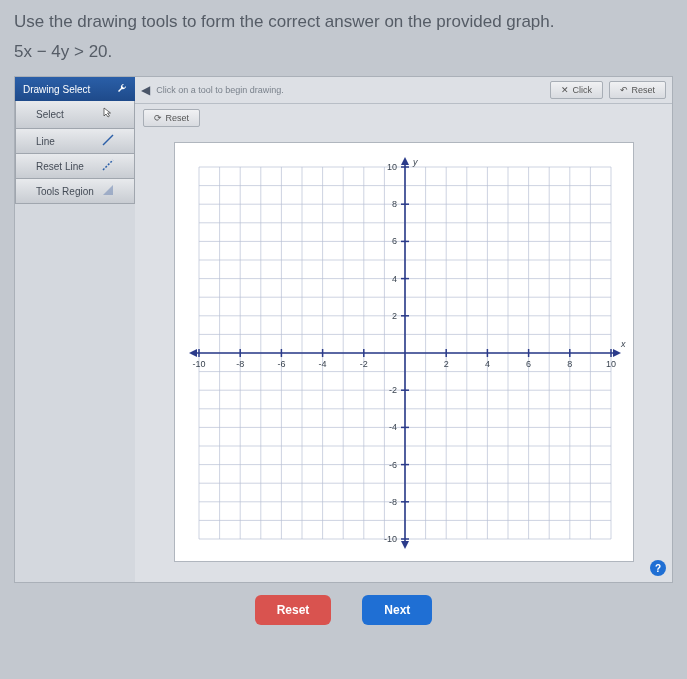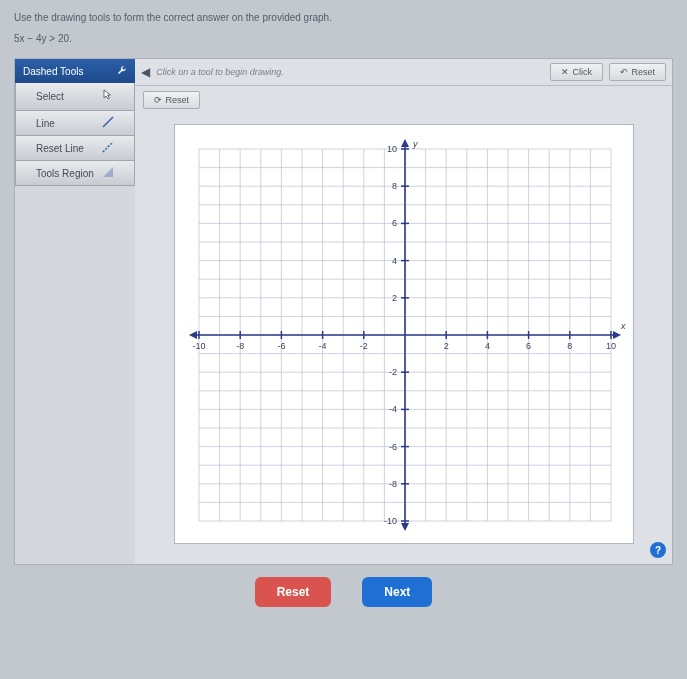--- a/index.html
+++ b/index.html
@@ -1,26 +1,26 @@
 <!DOCTYPE html>
 <html><head>
 <meta charset="utf-8">
 <style>
 * { box-sizing: border-box; margin: 0; padding: 0; }
 body { font-family: Arial, sans-serif; background: #c3c8cf; padding: 12px 14px; color: #4a5568; font-size: 12px; width: 687px; }
-.instructions { margin-bottom: 14px; font-size: 10px; color: #555c66; }
+.instructions { margin-bottom: 14px; font-size: 17px; color: #555c66; }
 .instructions p { margin-bottom: 10px; }
 .workspace { display: flex; background: #d8dce2; border: 1px solid #aab0b8; }
 .toolbar { width: 120px; background: #d4d8de; }
 .toolbar-header { background: linear-gradient(#2a5fa8, #1e4a8a); color: #fff; padding: 6px 8px; font-size: 10px; display: flex; justify-content: space-between; align-items: center; }
 .tool-item { background: linear-gradient(#e8eaed, #c8ccd2); border: 1px solid #a0a6ae; border-top: none; padding: 5px 20px; font-size: 10px; color: #444b56; display: flex; justify-content: space-between; align-items: center; cursor: pointer; }
 .cursor-hand { font-size: 12px; }
 .canvas-area { flex: 1; background: #dde0e5; position: relative; }
 .canvas-header { display: flex; align-items: center; padding: 4px 6px; gap: 6px; border-bottom: 1px solid #b8bec6; }
-.hint { flex: 1; font-size: 9px; color: #7a828c; font-style: italic; }
+.hint { flex: 1; font-size: 9px; color: #7a828c; }
 .hdr-btn { background: linear-gradient(#f0f1f3, #d8dbe0); border: 1px solid #a8aeb6; padding: 3px 10px; font-size: 9px; border-radius: 2px; display: flex; align-items: center; gap: 4px; cursor: pointer; color: #555; }
 .reset-row { padding: 5px 8px; }
 .graph-wrap { padding: 10px 20px 20px 20px; display: flex; justify-content: center; }
 .graph { background: #fff; border: 1px solid #b0b6be; }
 .help-badge { position: absolute; bottom: 6px; right: 6px; width: 16px; height: 16px; border-radius: 50%; background: #1f6fd4; color: #fff; font-size: 10px; font-weight: bold; display: flex; align-items: center; justify-content: center; cursor: pointer; }
 .footer-btns { display: flex; justify-content: center; gap: 16px; margin-top: 12px; }
 .btn { padding: 8px 22px; border-radius: 6px; border: none; color: #fff; font-size: 12px; font-weight: bold; cursor: pointer; }
 .btn-reset { background: #d9534f; }
 .btn-next { background: #1f6fd4; margin-left: 15px; }
 svg text { font-size: 9px; fill: #3a4450; }
@@ -32,21 +32,21 @@
 <body>
 
 <div class="instructions">
   <p>Use the drawing tools to form the correct answer on the provided graph.</p>
   <p>5x − 4y &gt; 20.</p>
 </div>
 
 <div class="workspace">
   <div class="toolbar">
     <div class="toolbar-header">
-      <span>Dashed Tools</span>
+      <span>Drawing Select</span>
       <span>
         <svg width="10" height="10" viewBox="0 0 10 10">
             <path d="M7 1a3 3 0 00-3 4L1 8l1 1 3-3a3 3 0 004-3L7 5 5 3l2-2z" fill="#fff"></path>
           </svg>
       </span>
     </div>
     <div class="tool-item">
       <span>Select</span>
       <span class="cursor-hand">
         <svg width="14" height="14" viewBox="0 0 14 14">

